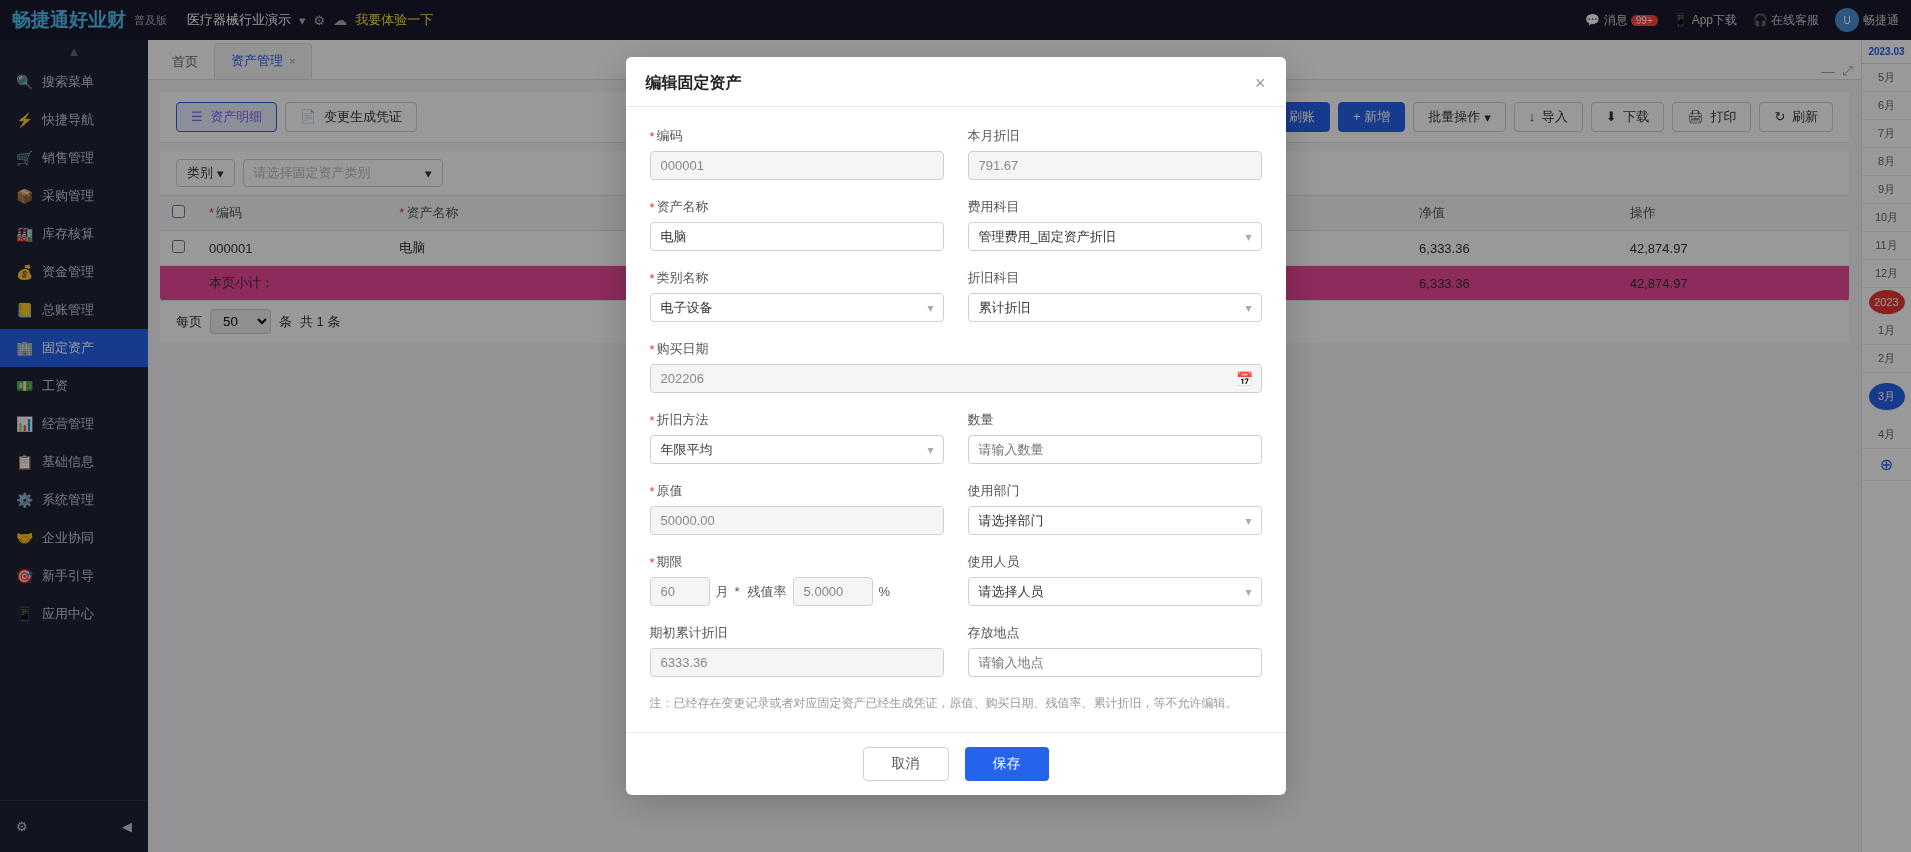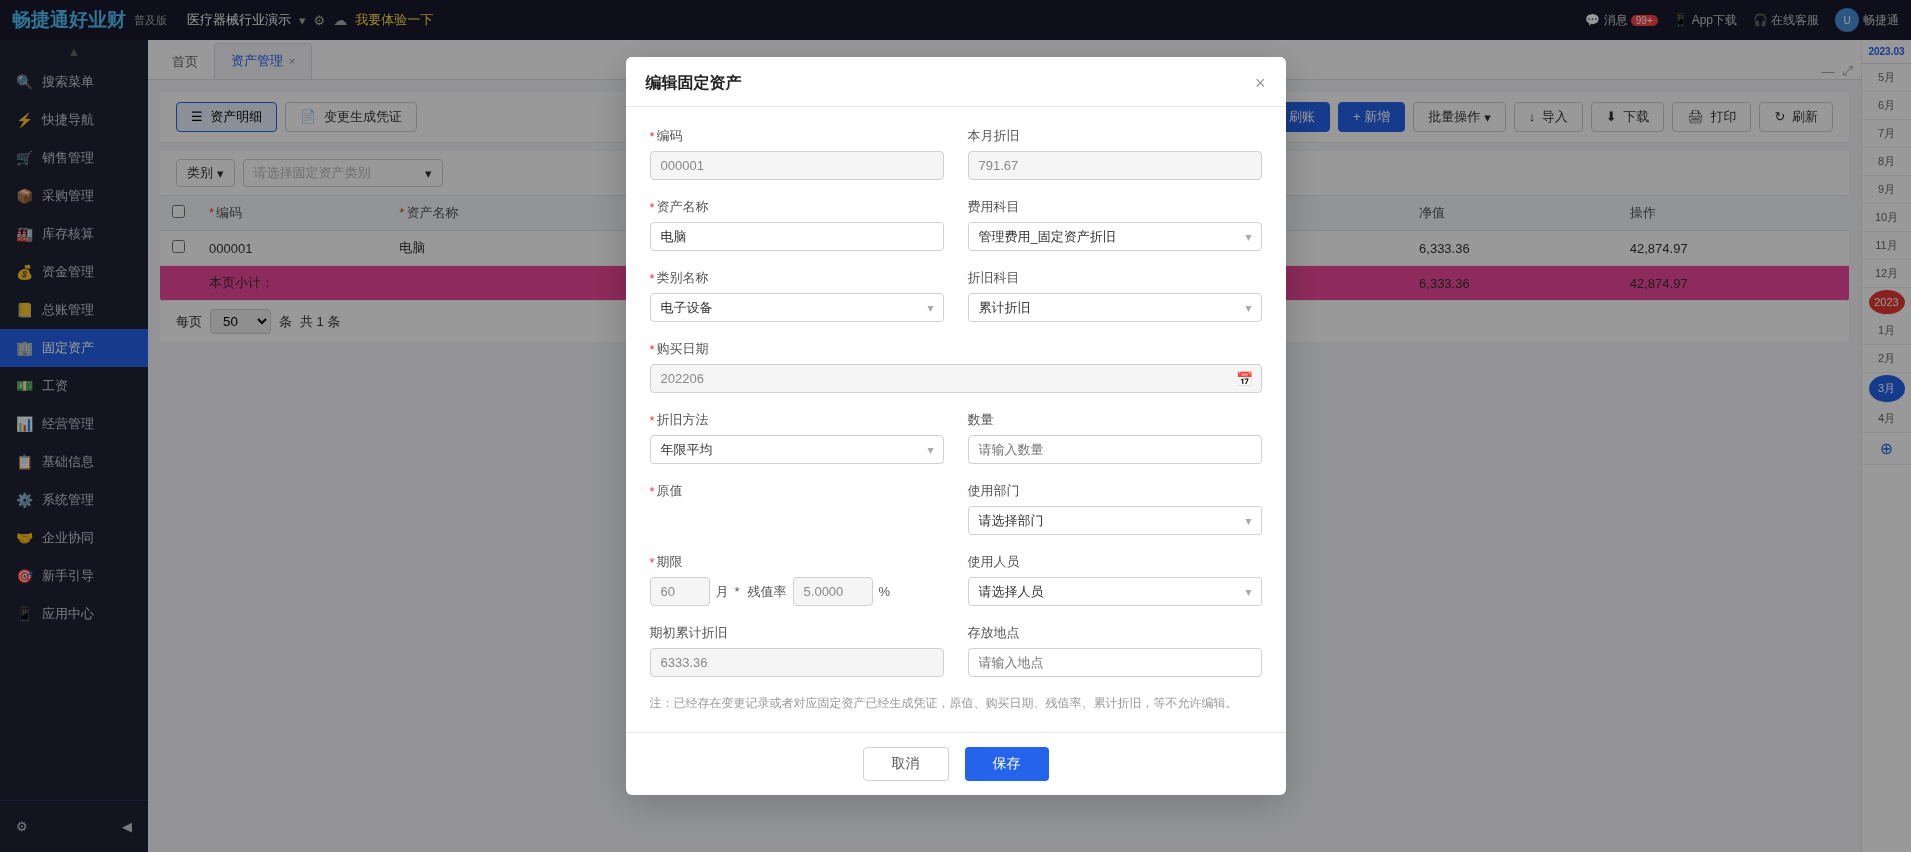--- a/index.html
+++ b/index.html
@@ -29,21 +29,21 @@
     
     .tab { padding: 8px 16px; cursor: pointer; border-top-left-radius: 4px; border-top-right-radius: 4px; font-size: 13px; color: #666; display: flex; align-items: center; gap: 6px; }
     .tab.active { background: #f5f6fa; color: #2563eb; border: 1px solid #e0e0e0; border-bottom: 1px solid #f5f6fa; }
     .tab-close { color: #999; font-size: 11px; cursor: pointer; }
     .home-tab { padding: 8px 16px; color: #666; cursor: pointer; font-size: 13px; }
 
     
     .content-toolbar { background: #fff; padding: 10px 16px; display: flex; align-items: center; gap: 8px; border-bottom: 1px solid #e8e8e8; margin-bottom: 8px; }
     .toolbar-btn { padding: 5px 14px; border-radius: 4px; border: 1px solid #d0d0d0; background: #fff; cursor: pointer; font-size: 13px; color: #333; }
     .toolbar-btn.primary { background: #2563eb; color: #fff; border-color: #2563eb; }
-    .toolbar-btn.active-tab { background: #e8f0fe; color: #000000; border-color: #2563eb; }
+    .toolbar-btn.active-tab { background: #e8f0fe; color: #8b5cf6; border-color: #2563eb; }
     .toolbar-right { margin-left: auto; display: flex; align-items: center; gap: 8px; }
 
     
     .filter-bar { background: #fff; padding: 8px 16px; display: flex; align-items: center; gap: 8px; border-bottom: 1px solid #e8e8e8; }
     .filter-select { border: 1px solid #d0d0d0; border-radius: 4px; padding: 4px 10px; font-size: 13px; background: #fff; cursor: pointer; display: flex; align-items: center; gap: 4px; }
 
     
     .table-wrap { background: #fff; border-radius: 4px; overflow: auto; }
     table { width: 100%; border-collapse: collapse; font-size: 13px; }
     th { background: #f5f7fa; padding: 8px 12px; text-align: left; border-bottom: 1px solid #e0e0e0; color: #555; font-weight: 500; white-space: nowrap; }
@@ -323,21 +323,21 @@
       <div class="cal-item">6月</div>
       <div class="cal-item">7月</div>
       <div class="cal-item">8月</div>
       <div class="cal-item">9月</div>
       <div class="cal-item">10月</div>
       <div class="cal-item">11月</div>
       <div class="cal-item">12月</div>
       <div class="cal-item" style="background:#e53935; color:#fff; border-radius:50%; margin: 2px auto; width:36px; text-align:center; font-size:11px;">2023</div>
       <div class="cal-item">1月</div>
       <div class="cal-item">2月</div>
-      <div class="cal-item" style="background:#2563eb; color:#fff; border-radius:50%; margin:2px auto; width:36px; text-align:center;">3月</div>
+      <div class="cal-item" style="background:#2563eb; color:#fff; border-radius:50%; margin:10px auto; width:36px; text-align:center;">3月</div>
       <div class="cal-item">4月</div>
       <div class="cal-item" style="color:#2563eb; font-size:16px; text-align:center;">⊕</div>
     </div>
   </div>
 </div>
 
 <div class="modal-overlay">
   <div class="modal">
     <div class="modal-header">
       <span class="modal-title">编辑固定资产</span>
@@ -441,20 +441,21 @@
           <input class="form-input" type="text" placeholder="请输入数量" style="">
         </div>
       </div>
 
       <div class="form-row">
         <div class="form-col">
           <div class="form-label">
             <span class="required">*</span>
             <span>原值</span>
           </div>
+          <input class="form-input readonly" type="text" readonly="" value="50000.00" style="">
         </div>
         <div class="form-col-right">
           <div class="form-label">
             <span>使用部门</span>
           </div>
           <div class="form-select-wrap">
             <select class="form-select">
               <option value="">请选择部门</option>
             </select>
             <span class="select-arrow">▾</span>

